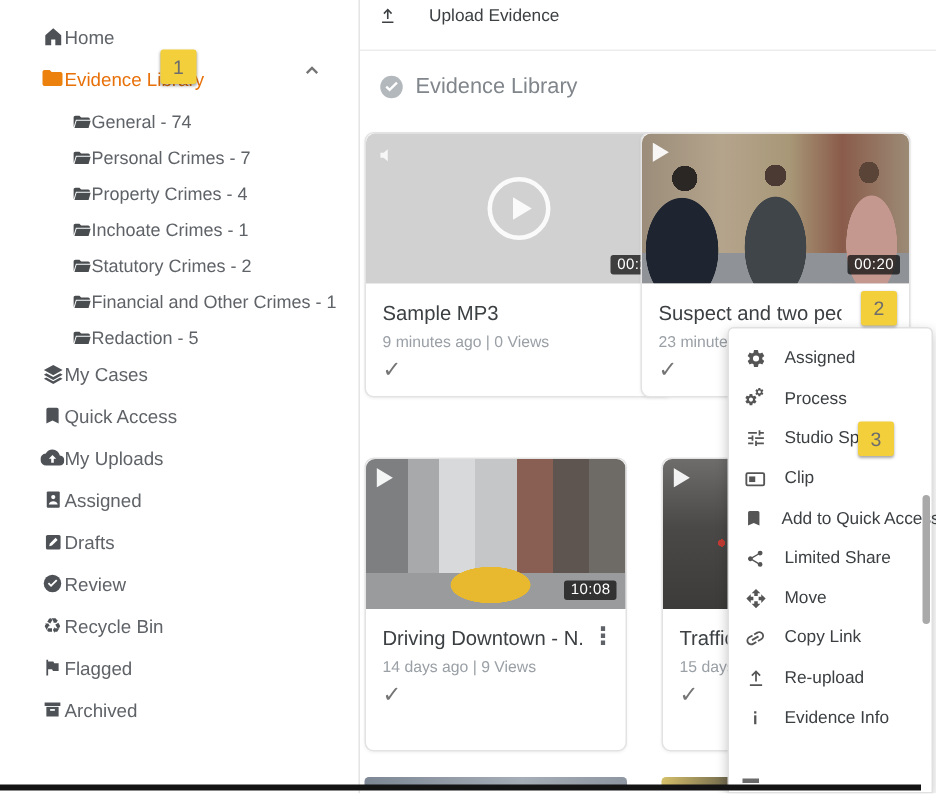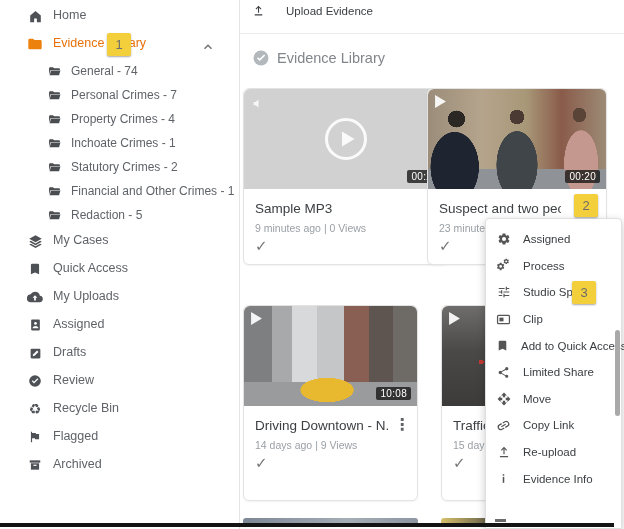--- a/index.html
+++ b/index.html
@@ -3,21 +3,21 @@
 <meta charset="utf-8">
 <style>
   *{margin:0;padding:0;box-sizing:border-box}
   html,body{background:#fff}
   .screen{position:relative;width:624px;height:529px;background:#fff;overflow:hidden;
           font-family:"Liberation Sans","DejaVu Sans",sans-serif;color:#5f6368}
   .vdiv{position:absolute;left:239px;top:0;width:1px;height:529px;background:#e4e4e4}
   .hdiv{position:absolute;left:240px;top:33px;width:384px;height:1px;background:#ededed}
 
   
-  .nav{position:absolute;display:flex;align-items:flex-start;gap:10px;height:24px;cursor:pointer}
+  .nav{position:absolute;display:flex;align-items:flex-end;gap:0;height:24px;cursor:pointer}
   .nav .ico{width:16px;height:16px;display:flex;align-items:center;justify-content:center;color:#4e5256;flex:0 0 auto}
   .nav .lbl{font-size:12.5px;color:#5f6368;white-space:nowrap}
   .nav.active .lbl{color:#e8710a}
   .nav.main{left:27px}
   .nav.sub{left:47px}
   .nav.sub .ico{width:14px;height:14px;color:#4a4d50}
   .nav.sub .lbl{font-size:12px}
   .chev{position:absolute;left:201px;top:40px;width:14px;height:14px;color:#757575;cursor:pointer}
 
   

